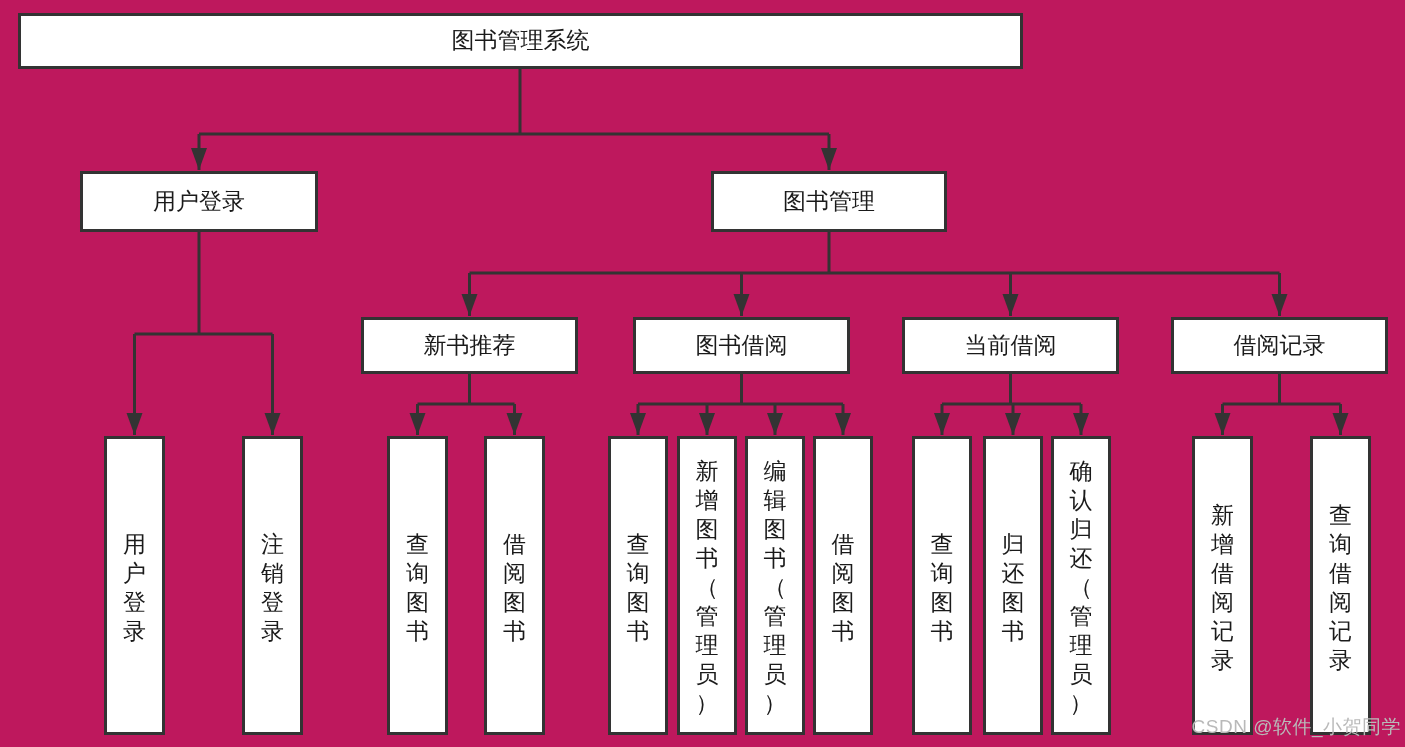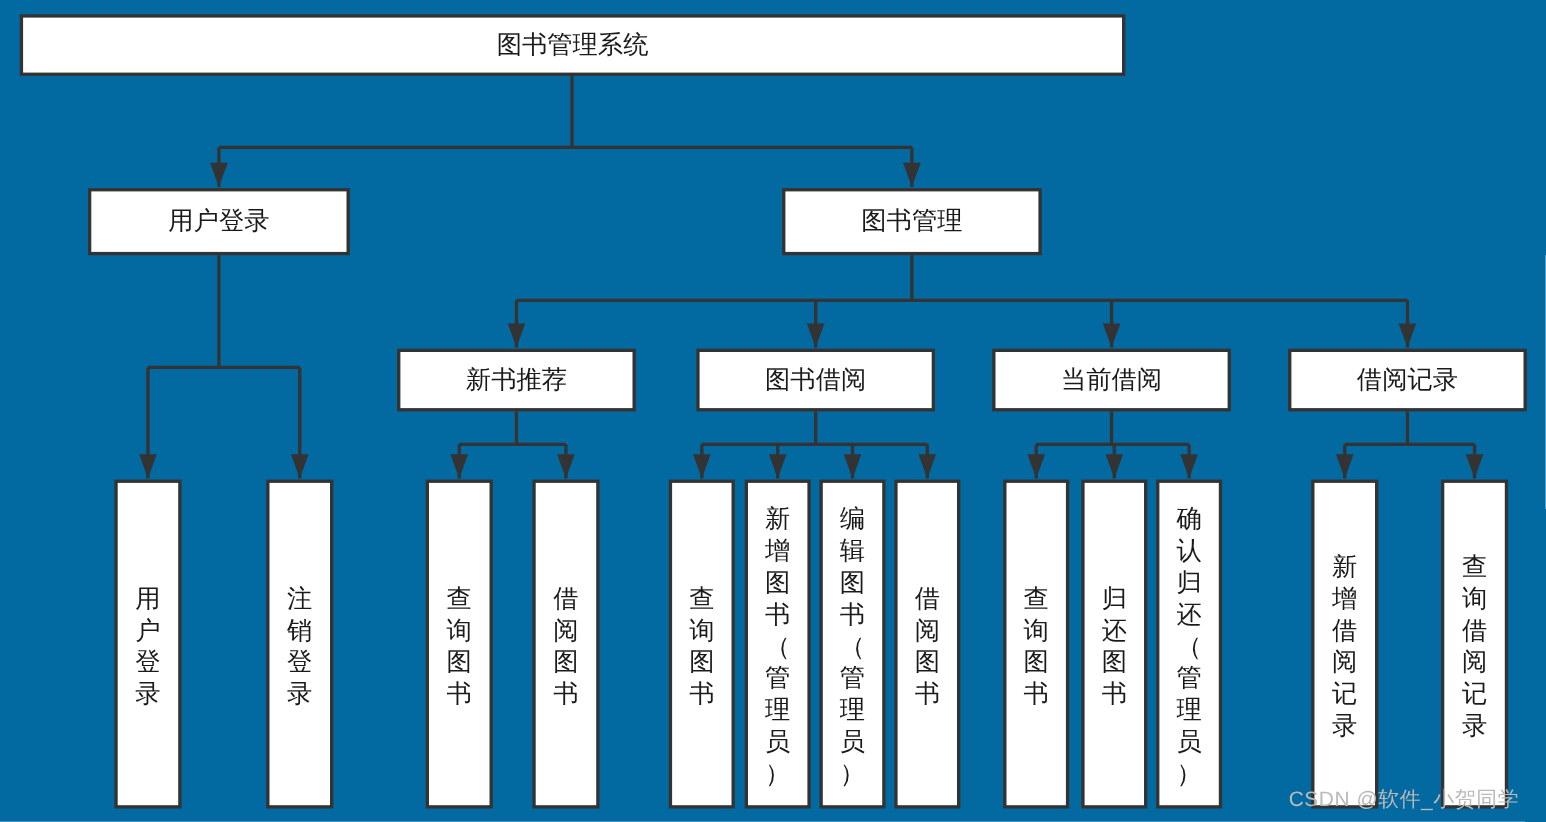--- a/index.html
+++ b/index.html
@@ -11,21 +11,21 @@
   body {
     width: 1405px;
     height: 747px;
     font-family: "Liberation Sans", "DejaVu Sans", sans-serif;
     overflow: hidden;
   }
   #diagram-root {
     position: relative;
     width: 1405px;
     height: 747px;
-    background: #0369a1;
+    background: #be185d;
   }
   svg#diagram-canvas {
     position: absolute;
     left: 0;
     top: 0;
     width: 1405px;
     height: 747px;
     display: block;
   }
   .node-box {
@@ -51,21 +51,21 @@
     dominant-baseline: middle;
   }
   .node-label-v {
     font-family: "Liberation Sans", "DejaVu Sans", sans-serif;
     font-size: 23px;
     fill: #1a1a1a;
     text-anchor: middle;
   }
   .watermark {
     position: absolute;
-    right: 24px;
+    right: 4px;
     bottom: 7px;
     font-family: "Liberation Sans", "DejaVu Sans", sans-serif;
     font-size: 19px;
     color: #b9b9b9;
     white-space: nowrap;
     letter-spacing: 0.5px;
     user-select: none;
   }
 </style>
 </head>

